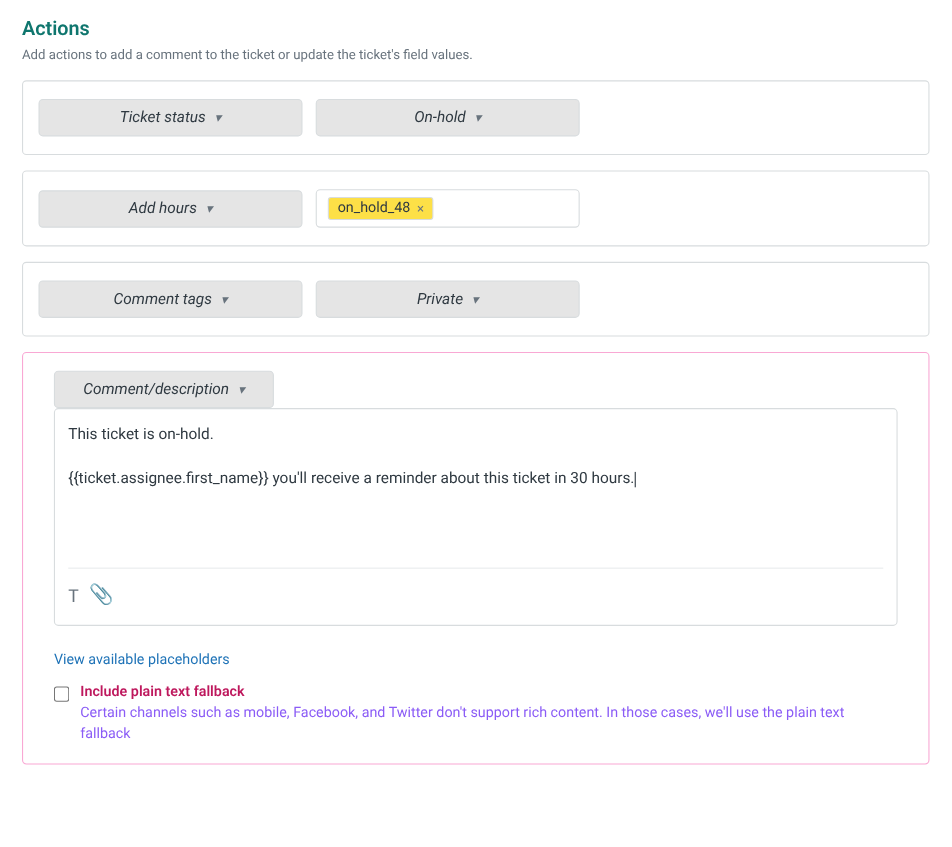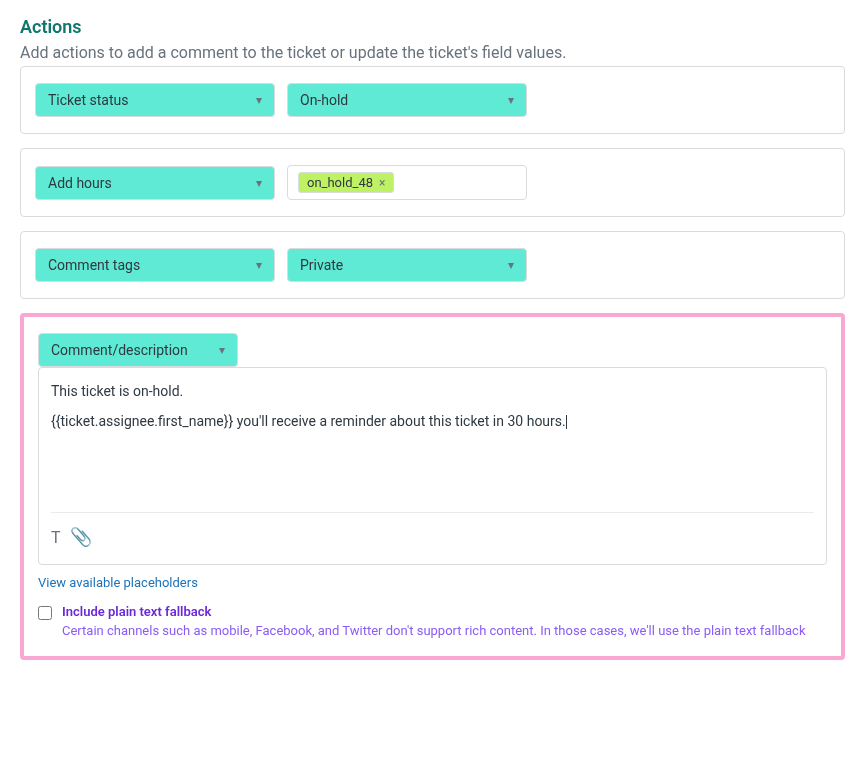--- a/index.html
+++ b/index.html
@@ -19,47 +19,48 @@
     }
 
     .page-title {
       font-size: 18px;
       font-weight: 600;
       color: #0f766e;
       margin-bottom: 6px;
     }
 
     .page-subtitle {
-      font-size: 16px;
-      color: #68737d;
-      margin-bottom: 4px;
+      font-size: 12px;
+      color: #68737d;
+      margin-bottom: 16px;
     }
 
     .action-row {
       border: 1px solid #d8dcde;
       border-radius: 4px;
       padding: 16px 14px;
       margin-bottom: 14px;
       display: flex;
       align-items: center;
       gap: 12px;
     }
 
     .dropdown {
       display: flex;
       align-items: center;
-      justify-content: space-between;
+      justify-content: center;
       border: 1px solid #d8dcde;
       border-radius: 4px;
       padding: 8px 12px;
-      background: #5eead4;
+      background: #e5e5e5;
       cursor: pointer;
       color: #2f3941;
       font-size: 14px;
       min-width: 240px;
+      font-style: italic;
     }
 
     .dropdown-arrow {
       color: #68737d;
       font-size: 12px;
       margin-left: 8px;
     }
 
     .tag-input-container {
       display: flex;
@@ -68,21 +69,21 @@
       border-radius: 4px;
       padding: 6px 10px;
       min-width: 240px;
       gap: 6px;
       flex-wrap: wrap;
     }
 
     .tag {
       display: inline-flex;
       align-items: center;
-      background: #bef264;
+      background: #fde047;
       border: 1px solid #d8dcde;
       border-radius: 3px;
       padding: 2px 8px;
       font-size: 13px;
       color: #2f3941;
       gap: 6px;
     }
 
     .tag-remove {
       cursor: pointer;
@@ -127,21 +128,21 @@
       color: #68737d;
       cursor: pointer;
       font-size: 16px;
     }
 
     .placeholder-link {
       color: #1f73b7;
       font-size: 13px;
       text-decoration: none;
       display: inline-block;
-      margin-top: 10px;
+      margin-top: 24px;
       cursor: pointer;
     }
 
     .checkbox-row {
       display: flex;
       align-items: flex-start;
       gap: 10px;
       margin-top: 14px;
     }
 
@@ -149,47 +150,47 @@
       margin-top: 2px;
       width: 14px;
       height: 14px;
       flex-shrink: 0;
       cursor: pointer;
     }
 
     .checkbox-label {
       font-size: 13px;
       font-weight: 600;
-      color: #6d28d9;
+      color: #be185d;
     }
 
     .checkbox-description {
       font-size: 13px;
       color: #8b5cf6;
       margin-top: 2px;
       line-height: 1.5;
     }
 
     .comment-section {
-      border: 4px solid #f9a8d4;
-      border-radius: 4px;
-      padding: 16px 14px;
+      border: 1px solid #f9a8d4;
+      border-radius: 4px;
+      padding: 16px 28px;
       margin-bottom: 14px;
     }
 
     .cursor-blink {
       display: inline-block;
       width: 1px;
       height: 14px;
       background: #2f3941;
       vertical-align: text-bottom;
     }
 
     p.text-line {
-      margin-bottom: 8px;
+      margin-bottom: 18px;
     }
     p.text-line:last-child {
       margin-bottom: 0;
     }
   </style>
 </head>
 <body>
 
 <h1 class="page-title">Actions</h1>
 <p class="page-subtitle">Add actions to add a comment to the ticket or update the ticket's field values.</p>

